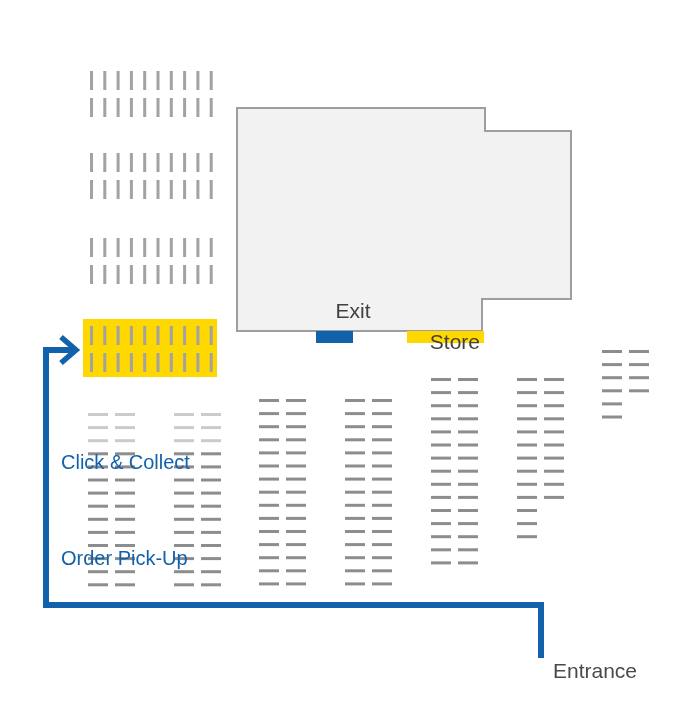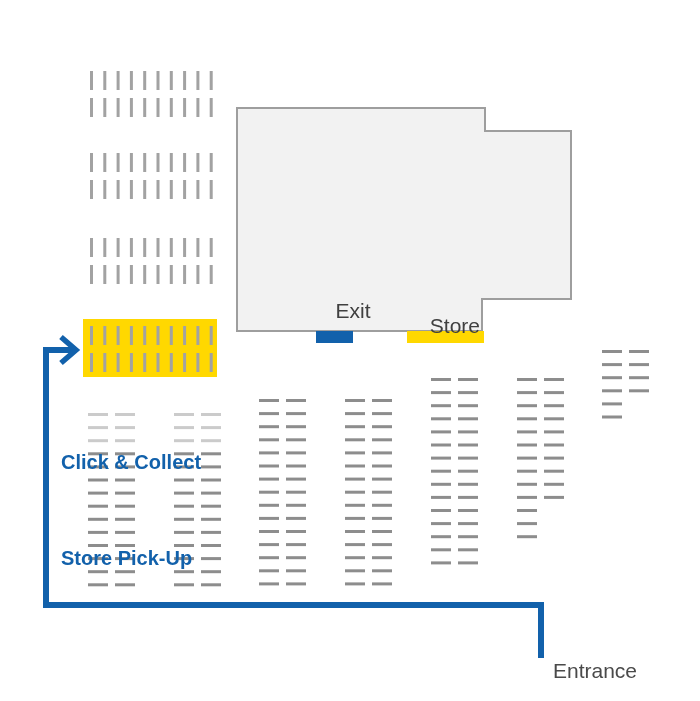--- a/index.html
+++ b/index.html
@@ -4,21 +4,21 @@
 <style>
   html,body{margin:0;padding:0;background:#ffffff;}
   .map-canvas{
     position:relative;width:700px;height:701px;background:#ffffff;
     overflow:hidden;font-family:"Liberation Sans",sans-serif;
   }
   .map-canvas svg{position:absolute;left:0;top:0;}
   .label{position:absolute;white-space:pre;}
   .label-dark{color:var(--label-dark,#404040);font-size:21px;line-height:32px;}
   .label-street{color:var(--street-gray,#4a4a4a);font-size:21px;line-height:31px;}
-  .label-pickup{color:var(--accent-blue,#1261ab);font-size:20px;font-weight:bold;line-height:32px;}
+  .label-pickup{color:var(--accent-blue,#1261ab);font-size:20px;font-weight:normal;line-height:32px;}
   .ta-r{text-align:right;}
   .ta-c{text-align:center;}
 </style>
 </head>
 <body>
 
 <div class="map-canvas" style="--accent-blue: #1261ab; --label-dark: #404040; --street-gray: #4a4a4a; background: rgb(255, 255, 255);">
 
   <svg id="map-svg" width="700" height="701" viewBox="0 0 700 701">
       <rect x="83" y="319" width="134" height="58" fill="#ffd800"></rect>
@@ -288,26 +288,26 @@
       <rect x="56" y="381" width="172" height="66" fill="#ffffff" opacity="0.55"></rect>
       <polygon points="237,108 485,108 485,131 571,131 571,299 482,299 482,331 237,331" fill="#f2f2f2" stroke="#9e9e9e" stroke-width="2"></polygon>
       <rect x="316" y="331" width="37" height="12" fill="#1261ab"></rect>
       <rect x="407" y="331" width="77" height="12" fill="#ffd800"></rect>
       <polyline points="75,350 46,350 46,605 541,605 541,658" fill="none" stroke="#1261ab" stroke-width="6" stroke-linejoin="miter"></polyline>
       <polyline points="61,337 76,350 61,363" fill="none" stroke="#1261ab" stroke-width="5.5"></polyline>
     </svg>
 
   <div class="label label-pickup" style="left:61px;top:382px;">
     <div>Click &amp; Collect</div>
-    <div>Store Pick-Up</div>
+    <div>Order Pick-Up</div>
   </div>
 
   <div class="label label-dark ta-c" style="left:328px;top:295px;width:50px;">Exit</div>
 
-  <div class="label label-dark ta-r" style="left:300px;top:246px;width:180px;">
+  <div class="label label-dark ta-r" style="left:300px;top:262px;width:180px;">
     <div>Store</div>
   </div>
 
   <div class="label label-street" style="left:553px;top:593px;">
     <div>Entrance</div>
     
   </div>
 
 </div>
 

